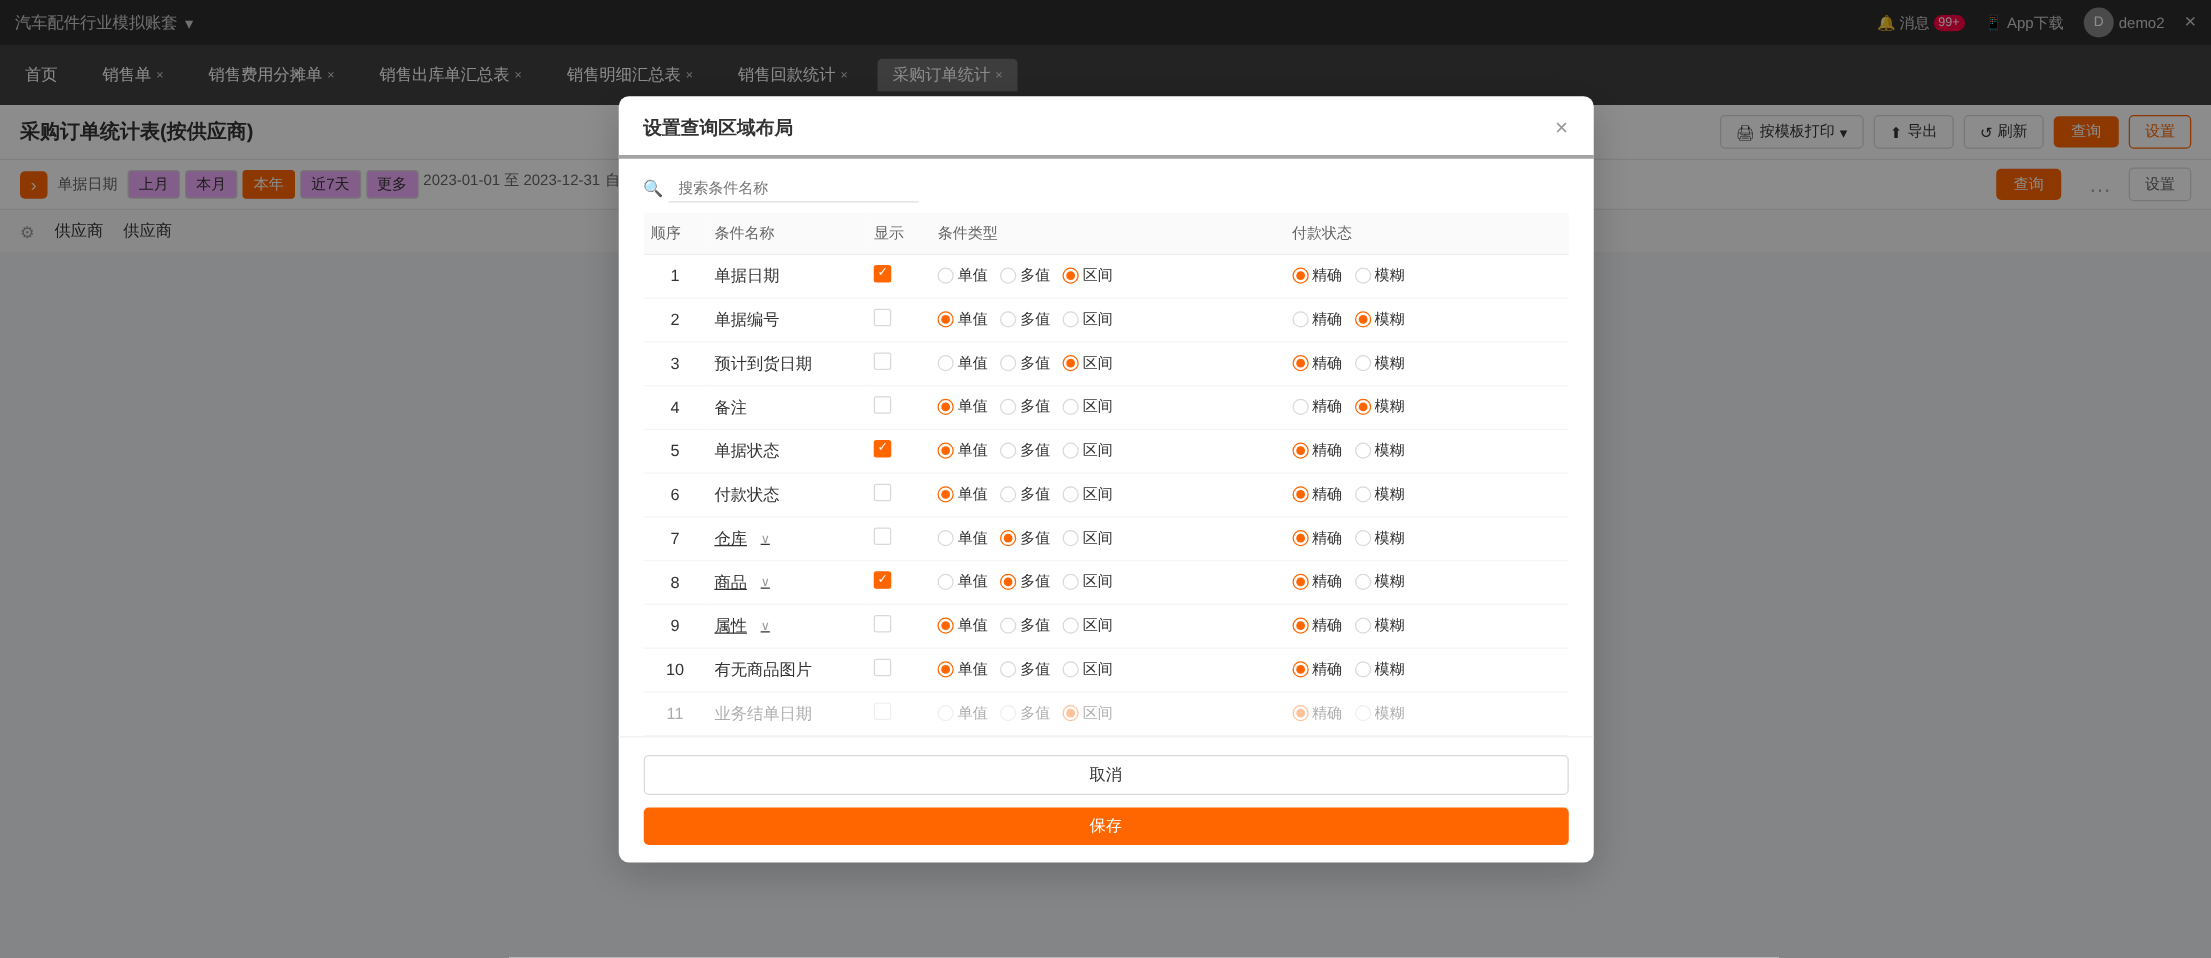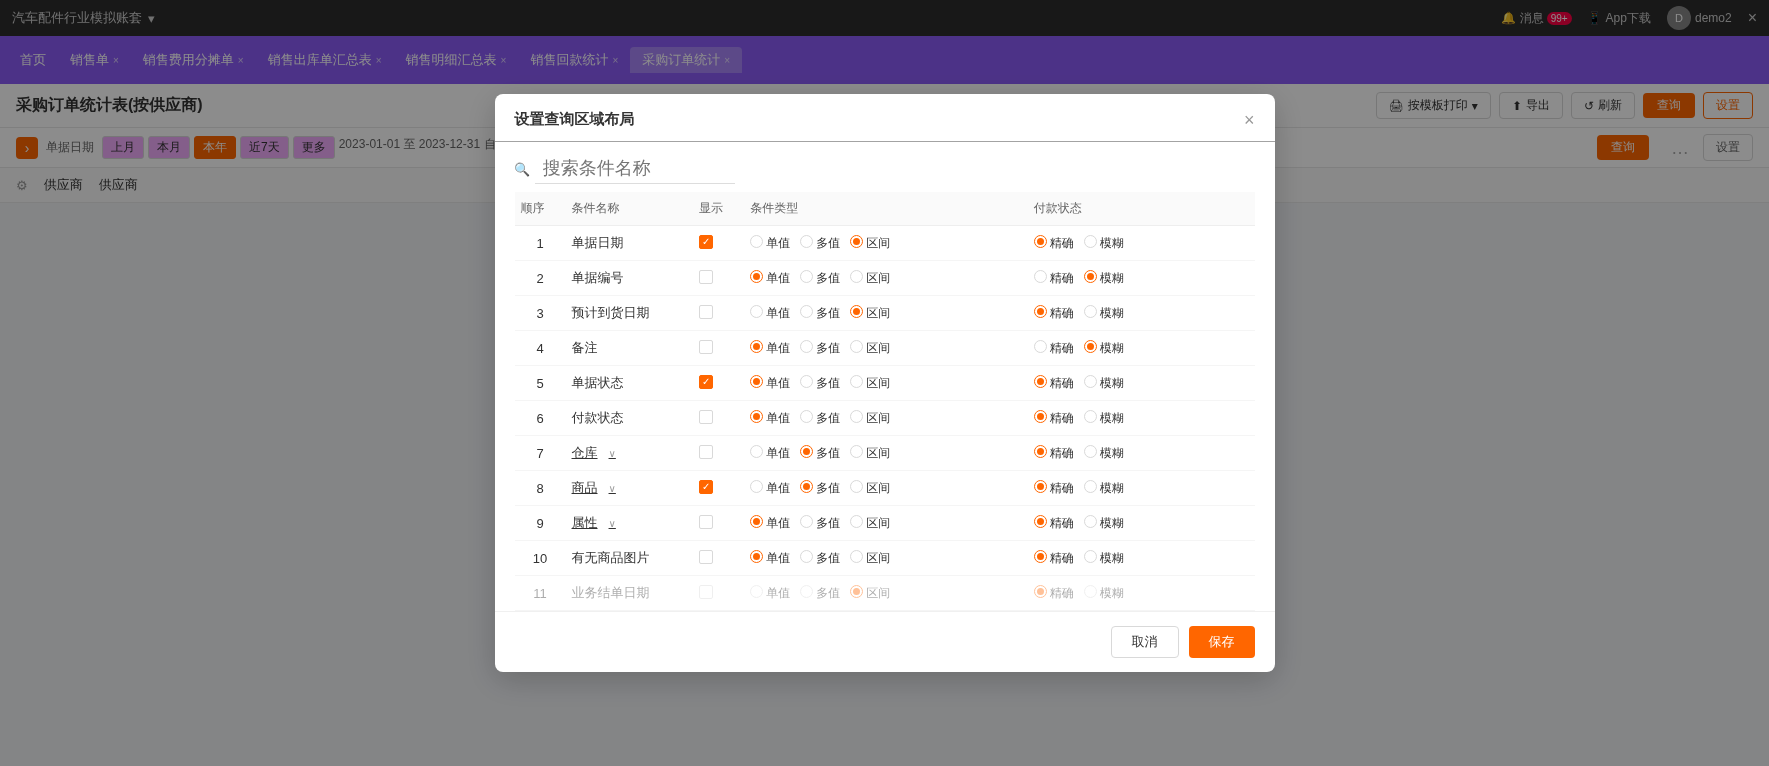--- a/index.html
+++ b/index.html
@@ -16,25 +16,25 @@
       color: #ccc;
     }
     .topbar-left { font-size: 13px; display: flex; align-items: center; gap: 6px; }
     .topbar-right { display: flex; align-items: center; gap: 16px; font-size: 12px; }
     .topbar-right .badge { background: #f04; color: #fff; border-radius: 8px; font-size: 10px; padding: 1px 4px; }
     .topbar-right .close-x { color: #ccc; font-size: 16px; cursor: pointer; }
 
     
     .navtabs {
       height: 48px;
-      background: #8b5cf6;
+      background: #404040;
       display: flex;
       align-items: center;
       padding: 0 8px;
-      gap: 0;
+      gap: 12px;
     }
     .navtab {
       padding: 4px 12px;
       color: #fff;
       font-size: 13px;
       cursor: pointer;
       border-radius: 4px 4px 0 0;
       display: flex; align-items: center; gap: 4px;
       white-space: nowrap;
     }
@@ -111,21 +111,21 @@
       border-radius: 8px;
       width: 780px;
       max-height: 620px;
       box-shadow: 0 8px 32px rgba(0,0,0,0.2);
       display: flex;
       flex-direction: column;
       position: relative;
     }
     .dialog-header {
       padding: 16px 20px 12px;
-      border-bottom: 1px solid #a3a3a3;
+      border-bottom: 3px solid #a3a3a3;
       display: flex;
       align-items: center;
       justify-content: space-between;
       gap: 44px;
     }
     .dialog-title { font-size: 15px; font-weight: bold; color: #333; }
     .dialog-close { font-size: 18px; color: #999; cursor: pointer; background: none; border: none; line-height: 1; }
 
     
     .dialog-tabs {
@@ -147,21 +147,21 @@
     
     .dialog-search {
       padding: 12px 20px 8px;
       display: flex;
       align-items: center;
     }
     .dialog-search-input {
       border: none;
       border-bottom: 1px solid #ddd;
       outline: none;
-      font-size: 18px;
+      font-size: 12px;
       padding: 4px 8px;
       width: 200px;
       color: #999;
     }
     .search-icon-inline { color: #aaa; margin-right: 4px; }
 
     
     .dialog-table {
       flex: 1;
       overflow-y: auto;
@@ -206,21 +206,21 @@
     .checkbox-custom.checked::after {
       content: '✓';
       color: #fff;
       font-size: 10px;
       position: absolute;
       top: 50%; left: 50%;
       transform: translate(-50%, -50%);
       line-height: 1;
     }
     .radio-group { display: flex; align-items: center; gap: 10px; }
-    .radio-item { display: flex; gap: 3px; font-size: 12px; color: #333; cursor: pointer; }
+    .radio-item { display: flex; align-items: center; gap: 3px; font-size: 12px; color: #333; cursor: pointer; }
     .radio-dot {
       width: 13px; height: 13px;
       border-radius: 50%;
       border: 1px solid #d9d9d9;
       display: inline-flex; align-items: center; justify-content: center;
       background: #fff;
       cursor: pointer;
     }
     .radio-dot.selected { border-color: #f60; }
     .radio-dot.selected::after {
@@ -235,20 +235,21 @@
     .col-match-group { min-width: 160px; }
     .fade-row td { opacity: 0.4; }
 
     
     .dialog-footer {
       padding: 14px 20px;
       display: flex;
       justify-content: flex-end;
       gap: 10px;
       border-top: 1px solid #f0f0f0;
+      flex-direction: column;
     }
     .btn-cancel { border: 1px solid #d9d9d9; background: #fff; padding: 6px 20px; border-radius: 4px; cursor: pointer; font-size: 13px; color: #333; }
     .btn-save { background: #f60; color: #fff; border: none; padding: 6px 20px; border-radius: 4px; cursor: pointer; font-size: 13px; }
   </style>
 </head>
 <body>
 
 <div class="topbar">
   <div class="topbar-left">
     <span>汽车配件行业模拟账套</span>

